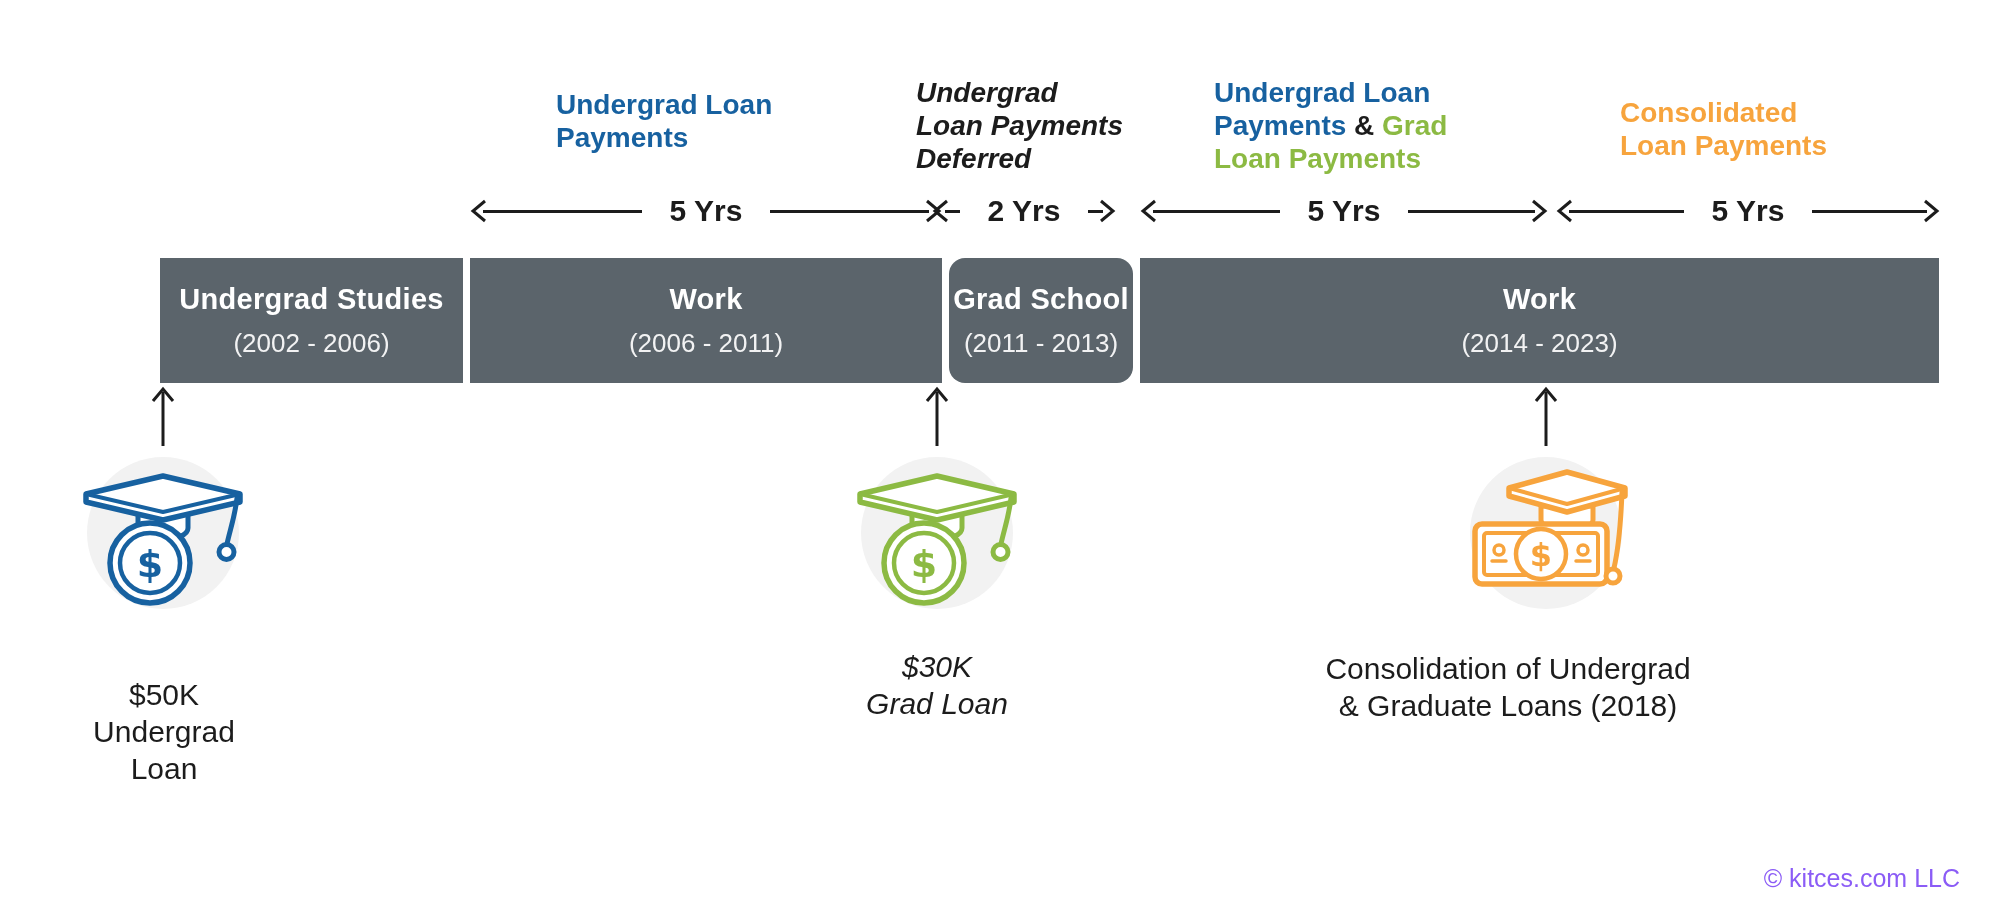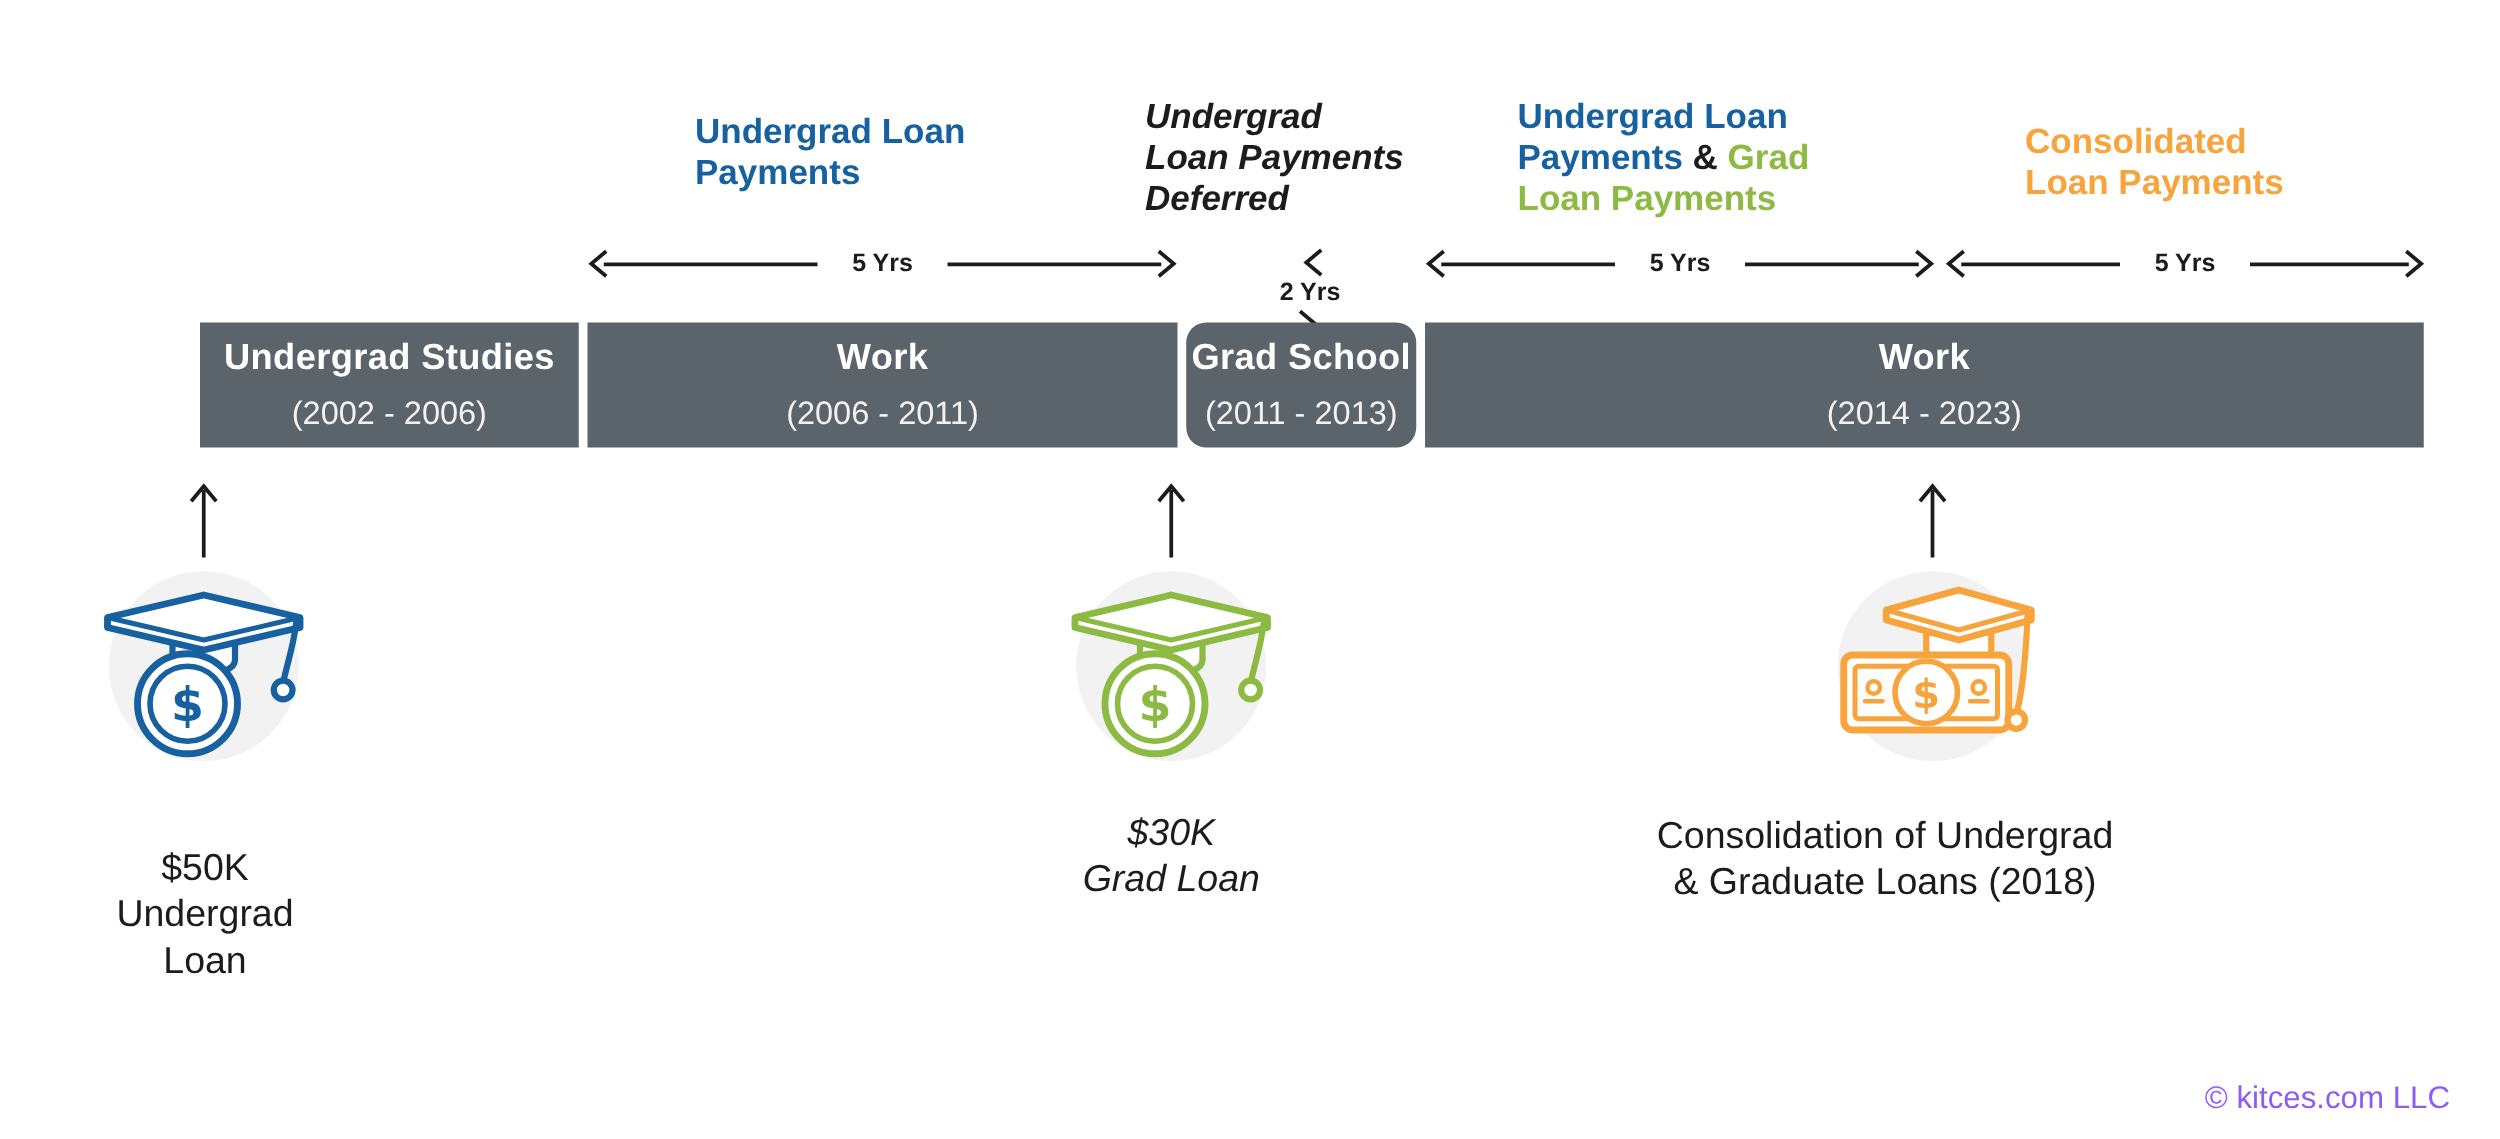--- a/index.html
+++ b/index.html
@@ -19,24 +19,24 @@
   .c-blue{color:var(--blue);}
   .c-green{color:var(--green);}
   .c-ink{color:var(--ink); font-weight:600;}
 
   
   .h-arrow{position:absolute; height:28px; display:flex; align-items:center; color:var(--ink);}
   .h-arrow .line{flex:1; height:3px; background:var(--ink);}
   .h-arrow .head{flex:0 0 auto;}
   .h-arrow .head.l{margin-right:-4px;}
   .h-arrow .head.r{margin-left:-4px;}
-  .h-arrow .duration{font-size:20px; font-weight:700; margin:0 28px; white-space:nowrap;}
-
-  
-  .seg{position:absolute; top:258px; height:100px; background:var(--bar); color:#fff;
+  .h-arrow .duration{font-size:30px; font-weight:700; margin:0 28px; white-space:nowrap;}
+
+  
+  .seg{position:absolute; top:258px; height:125px; background:var(--bar); color:#fff;
        display:flex; flex-direction:column; align-items:center; justify-content:center; gap:12px;}
   .seg .title{font-size:29px; font-weight:700; letter-spacing:.3px;}
   .seg .years{font-size:26px; font-weight:400; opacity:.92;}
 
   
   .v-arrow{position:absolute; color:var(--ink);}
 
   
   .icon-wrap{position:absolute; width:170px; height:170px;}
   .icon-wrap .bg-circle{position:absolute; left:9px; top:9px; width:152px; height:152px;
@@ -93,21 +93,21 @@
         <path d="M15 3 L3 13 L15 23" fill="none" stroke="currentColor" stroke-width="3"></path>
       </svg>
     <div class="line"></div>
     <span class="duration">5 Yrs</span>
     <div class="line"></div>
     <svg class="head r" width="17" height="26" viewBox="0 0 17 26">
         <path d="M2 3 L14 13 L2 23" fill="none" stroke="currentColor" stroke-width="3"></path>
       </svg>
   </div>
 
-  <div class="h-arrow" style="left:956px; top:197px; width:184px;flex-direction:column;">
+  <div class="h-arrow" style="left:932px; top:197px; width:184px;">
     <svg class="head l" width="17" height="26" viewBox="0 0 17 26">
         <path d="M15 3 L3 13 L15 23" fill="none" stroke="currentColor" stroke-width="3"></path>
       </svg>
     <div class="line"></div>
     <span class="duration">2 Yrs</span>
     <div class="line"></div>
     <svg class="head r" width="17" height="26" viewBox="0 0 17 26">
         <path d="M2 3 L14 13 L2 23" fill="none" stroke="currentColor" stroke-width="3"></path>
       </svg>
   </div>

